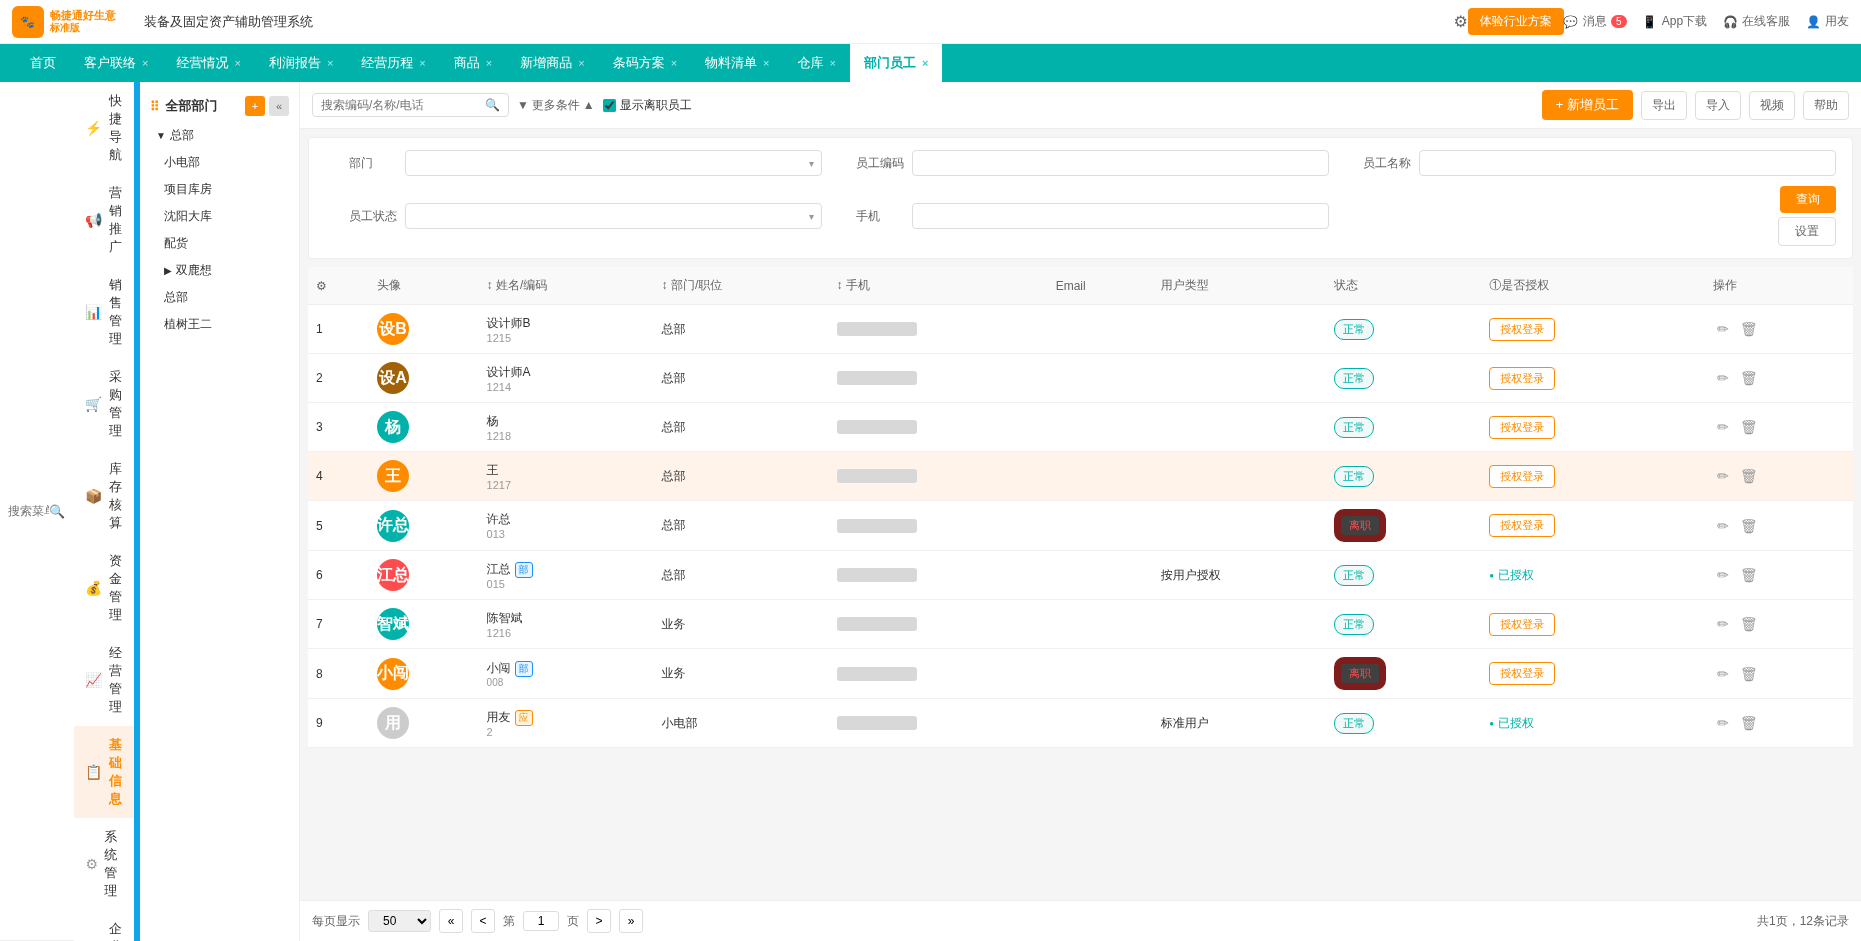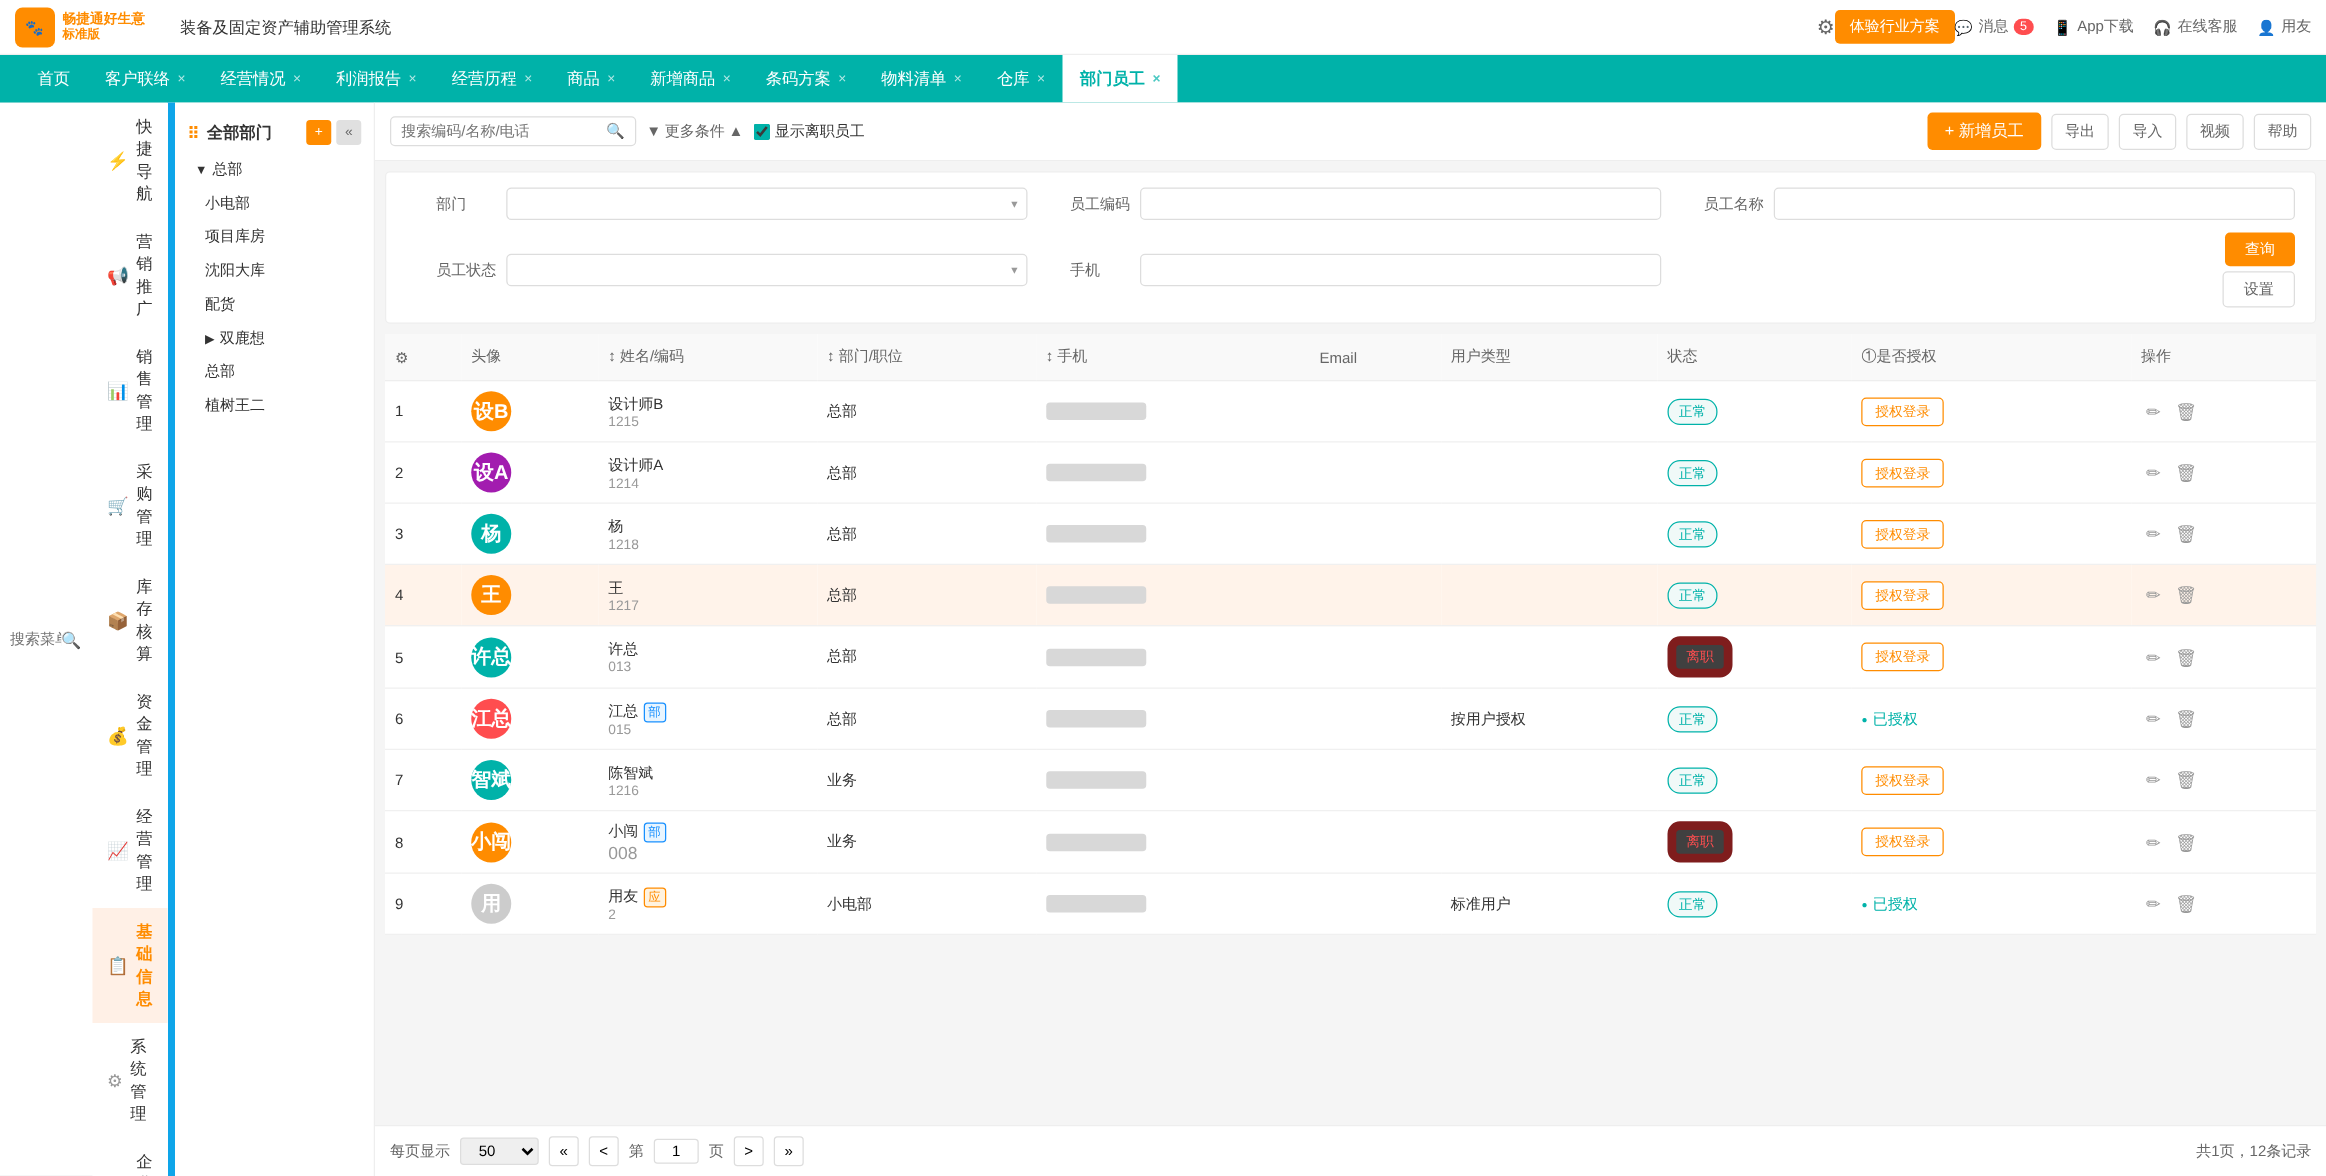--- a/index.html
+++ b/index.html
@@ -503,21 +503,21 @@
                 <td><button class="auth-btn">授权登录</button></td>
                 <td></td>
                 <td>
     <button class="op-btn">✏</button>
     <button class="op-btn">🗑</button>
   </td>
               </tr>
               <tr>
                 <td>2</td>
                 <td>
-    <div class="avatar" style="background:#a21caf">设A</div>
+    <div class="avatar" style="background:#a16207">设A</div>
   </td>
                 <td>
     <div>设计师A</div>
     <div style="color:#999;font-size:11px;">1214</div>
   </td>
                 <td>总部</td>
                 <td>
     <span class="blurred" style="width:80px;background:#d8d8d8;">●●●●●●●●</span>
   </td>
                 <td></td>
@@ -659,21 +659,21 @@
     <button class="op-btn">🗑</button>
   </td>
               </tr>
               <tr>
                 <td>8</td>
                 <td>
     <div class="avatar" style="background:#ff8c00">小闯</div>
   </td>
                 <td>
     <div>小闯<span style="display:inline-block;background:#e8f5ff;color:#1890ff;border:1px solid #1890ff;border-radius:3px;padding:0 3px;font-size:10px;margin-left:4px;">部</span></div>
-    <div style="color:#999;font-size:14px;">008</div>
+    <div style="color:#999;font-size:10px;">008</div>
   </td>
                 <td>业务</td>
                 <td>
     <span class="blurred" style="width:80px;background:#d8d8d8;">●●●●●●●●</span>
   </td>
                 <td></td>
                 <td></td>
                 <td>
     <span class="status-badge status-resigned">离职</span>
   </td>

